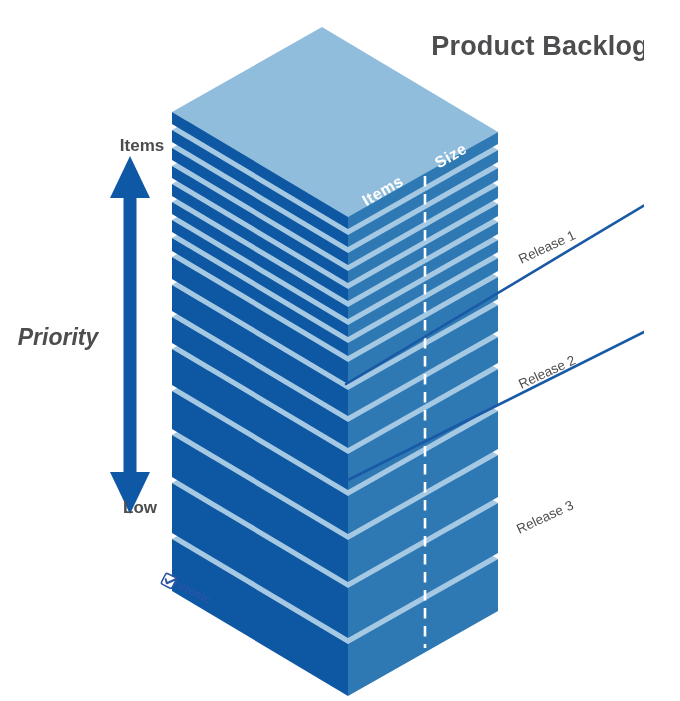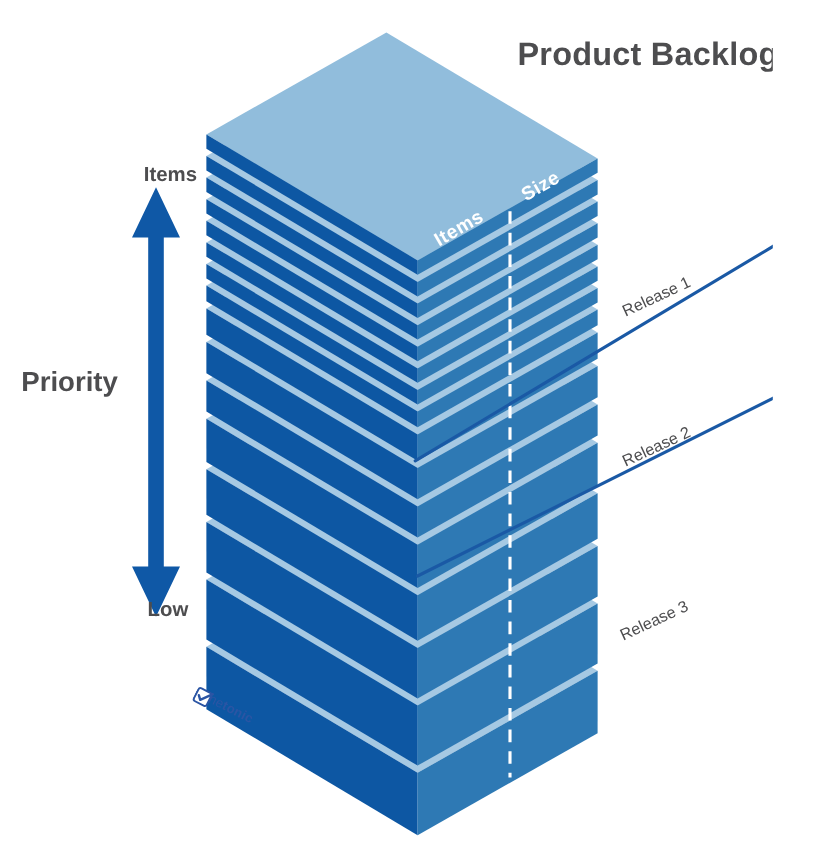--- a/index.html
+++ b/index.html
@@ -109,21 +109,21 @@
       <line x1="648" y1="330" x2="348" y2="480" stroke="#1A59A5" stroke-width="2.6" stroke-linecap="round"></line>
       <polygon points="130,156 150,198 136.5,198 136.5,472 150,472 130,514 110,472 123.5,472 123.5,198 110,198" fill="#0F58A6"></polygon>
     </svg>
 
   <div class="lbl title" style="left:540px; top:46px;">Product Backlog</div>
 
   <div class="lbl axis-end" style="left:142px; top:146px;">Items</div>
 
   <div class="lbl axis-end" style="left:140px; top:508px;">Low</div>
 
-  <div class="lbl axis-name" style="left:58px; top:318px;">Priority</div>
+  <div class="lbl axis-name" style="left:58px; top:337px;font-style:italic;">Priority</div>
 
   <div class="face-lbl" style="left:383px; top:191px; transform:translate(-50%,-50%) rotate(-30deg);">Items</div>
 
   <div class="face-lbl" style="left:451px; top:156px; transform:translate(-50%,-50%) rotate(-30deg);">Size</div>
 
   <div id="release-labels">
       <div class="release-label" style="left: 547px; top: 247px; transform: translate(-50%, -50%) rotate(-25deg);">Release 1</div>
       <div class="release-label" style="left: 547px; top: 372px; transform: translate(-50%, -50%) rotate(-25deg);">Release 2</div>
       <div class="release-label" style="left: 545px; top: 517px; transform: translate(-50%, -50%) rotate(-25deg);">Release 3</div>
     </div>

